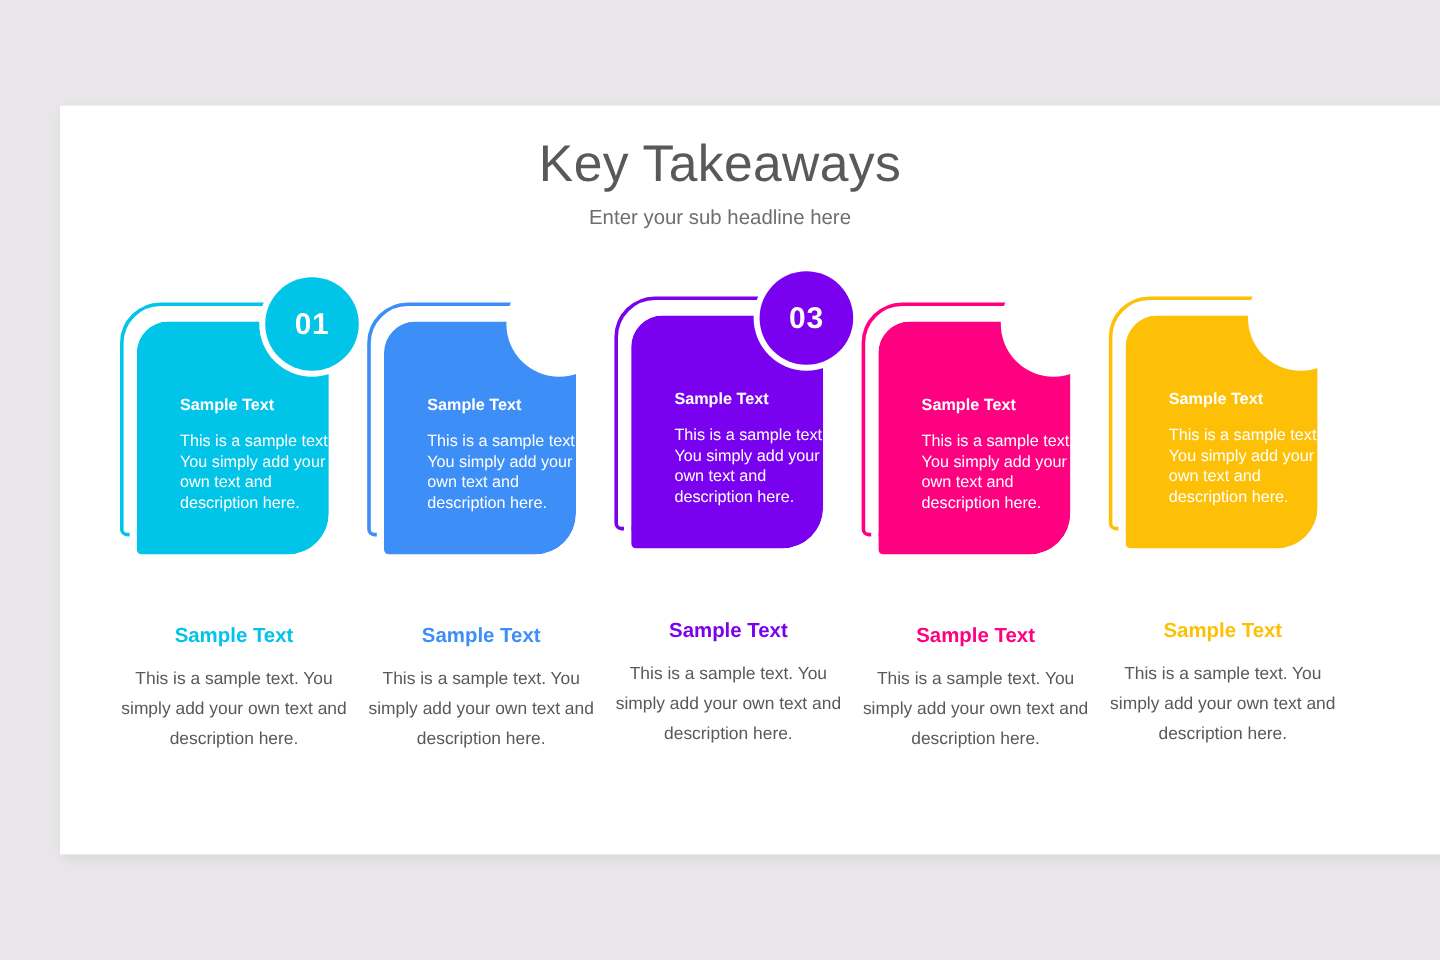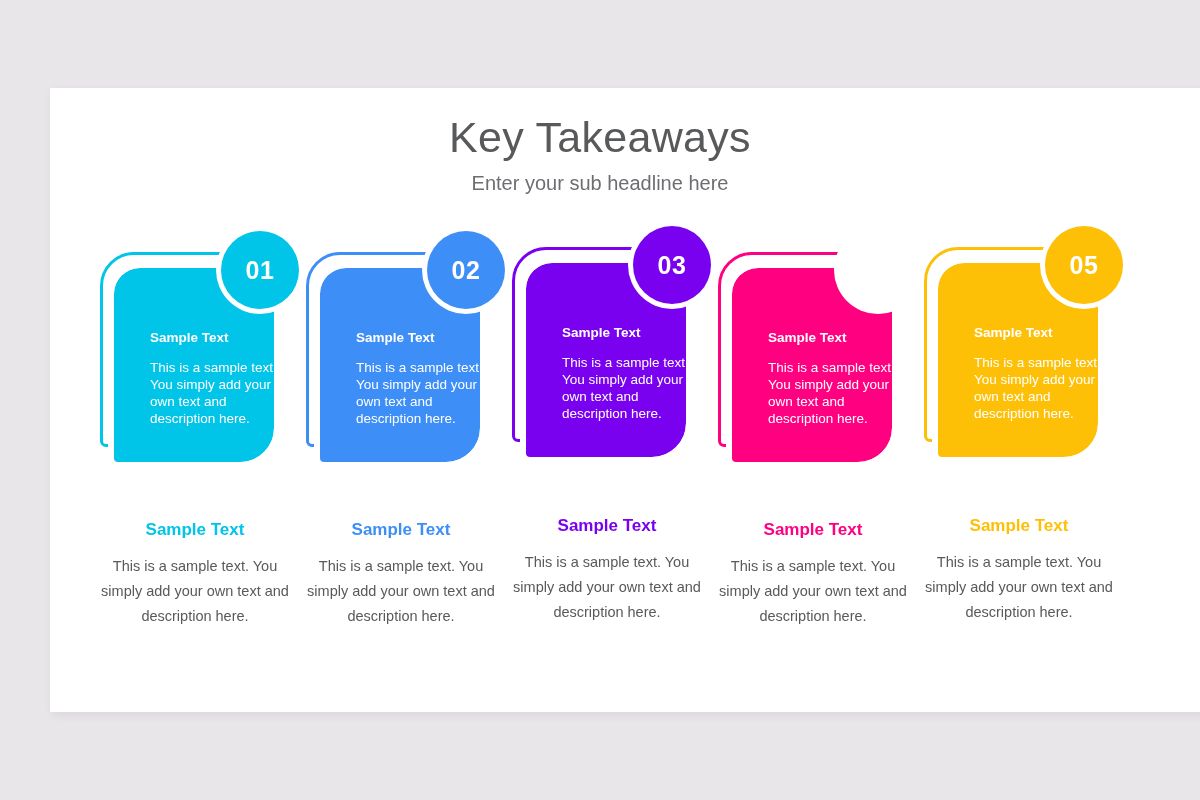--- a/index.html
+++ b/index.html
@@ -36,21 +36,21 @@
     color: #58595b;
     letter-spacing: 0.3px;
   }
 
   .slide-subtitle {
     position: absolute;
     left: 0;
     top: 84px;
     width: 1100px;
     text-align: center;
-    font-size: 20px;
+    font-size: 17px;
     font-weight: 400;
     color: #6d6e71;
   }
 
   
   .columns {
     position: absolute;
     left: 0;
     top: 0;
     width: 1100px;
@@ -215,21 +215,20 @@
       <div class="card-zone">
         <div class="card-outline"></div>
         <div class="card-fill">
           <div class="card-text">
             <p class="card-heading">Sample Text</p>
             <p class="card-body">This is a sample text. You simply add your own text and description here.</p>
           </div>
         </div>
         <div class="card-gap"></div>
         <div class="badge-ring"></div>
-        <div class="badge">02</div>
       </div>
       <div class="caption">
         <p class="caption-heading">Sample Text</p>
         <p class="caption-body">This is a sample text. You simply add your own text and description here.</p>
       </div>
     </div>
 
     <div class="col col-2" style="--c: #7a00f0;">
       <div class="card-zone">
         <div class="card-outline"></div>
@@ -271,21 +270,20 @@
       <div class="card-zone">
         <div class="card-outline"></div>
         <div class="card-fill">
           <div class="card-text">
             <p class="card-heading">Sample Text</p>
             <p class="card-body">This is a sample text. You simply add your own text and description here.</p>
           </div>
         </div>
         <div class="card-gap"></div>
         <div class="badge-ring"></div>
-        <div class="badge">05</div>
       </div>
       <div class="caption">
         <p class="caption-heading">Sample Text</p>
         <p class="caption-body">This is a sample text. You simply add your own text and description here.</p>
       </div>
     </div>
 
   </div>
 </div>
 

